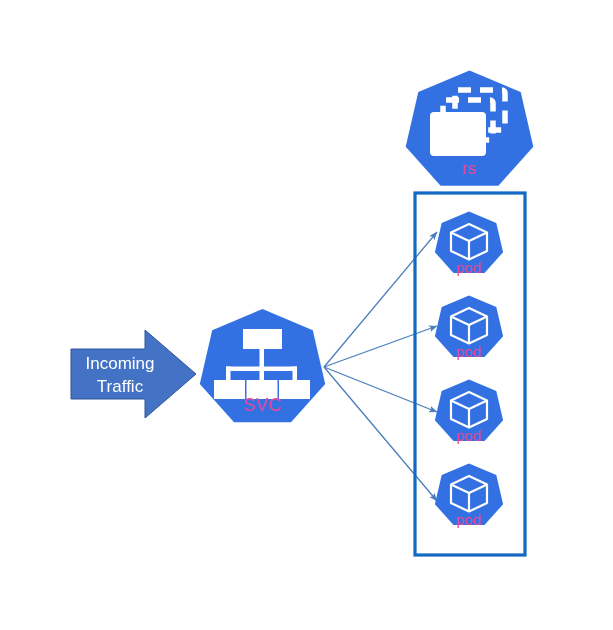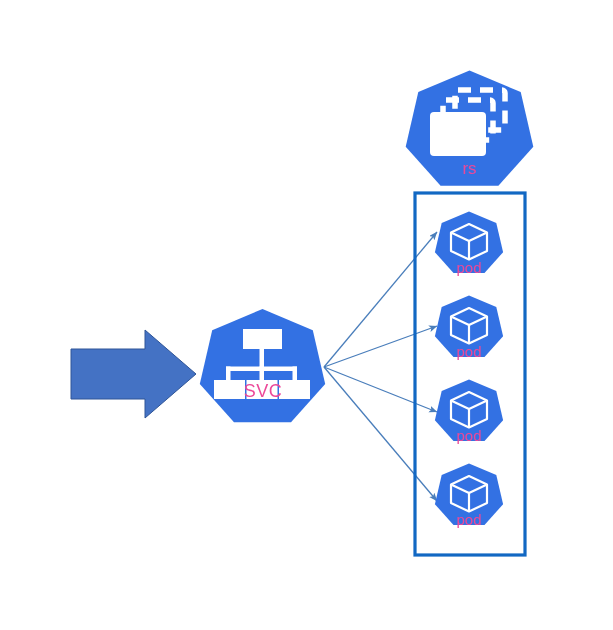--- a/index.html
+++ b/index.html
@@ -37,21 +37,21 @@
   }
   .label-rs {
     font-size: 17px;
     left: 411px;
     top: 160px;
     width: 117px;
   }
   .label-svc {
     font-size: 18px;
     left: 205px;
-    top: 382px;
+    top: 396px;
     width: 116px;
     letter-spacing: 0.5px;
   }
   .label-pod {
     font-size: 15px;
     width: 64px;
   }
   .traffic-text {
     position: absolute;
     left: 72px;
@@ -82,20 +82,22 @@
       <line x1="324" y1="367" x2="437" y2="326"></line>
       <line x1="324" y1="367" x2="437" y2="412"></line>
       <line x1="324" y1="367" x2="437" y2="501"></line>
     </g>
   </svg>
 
   <svg class="layer" viewBox="0 0 613 630" xmlns="http://www.w3.org/2000/svg">
     <polygon points="71,349 145,349 145,330 196,374 145,418 145,399 71,399" fill="#4472C4" stroke="#2F5597" stroke-width="1"></polygon>
   </svg>
   <div class="traffic-text">
+    <span>Incoming</span>
+    <span>Traffic</span>
   </div>
 
   <svg class="layer" viewBox="0 0 613 630" xmlns="http://www.w3.org/2000/svg">
     <rect x="415" y="193" width="110" height="362" fill="none" stroke="#1268C3" stroke-width="3.2"></rect>
   </svg>
 
   <svg class="layer" viewBox="0 0 613 630" xmlns="http://www.w3.org/2000/svg">
 
     <polygon points="469.5,70.5 520.7,92.1 533.3,146.8 498.4,185.8 440.6,185.8 405.7,146.8 418.3,92.1" fill="#3371E3"></polygon>
     <g>

